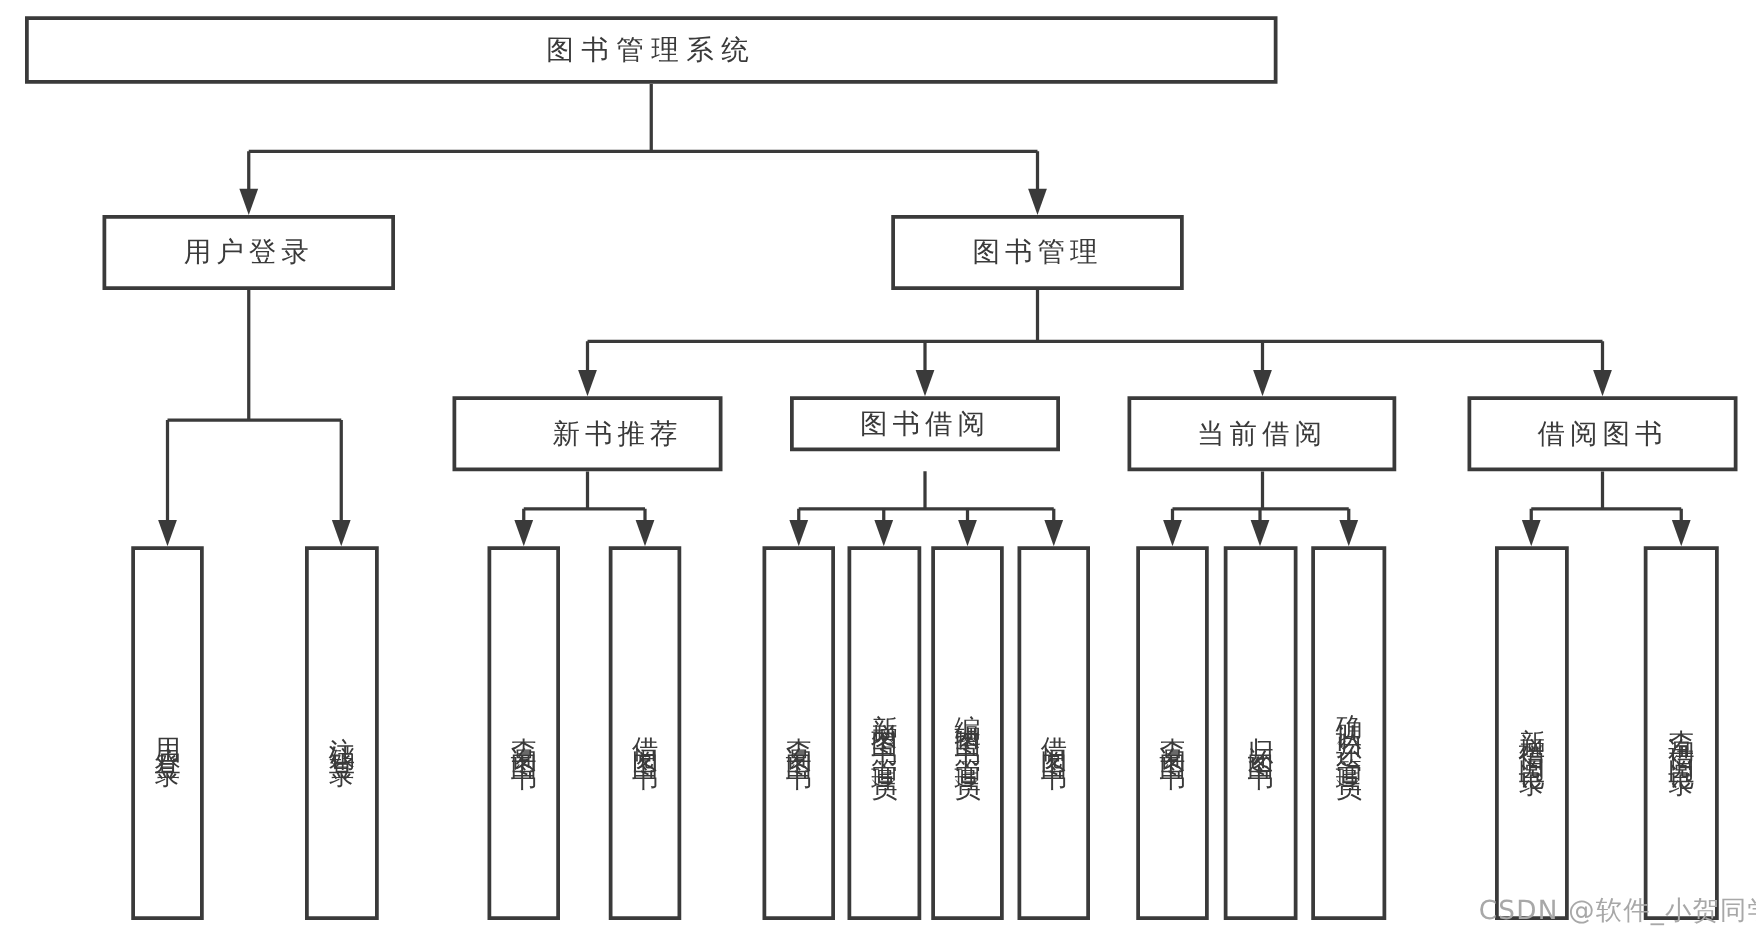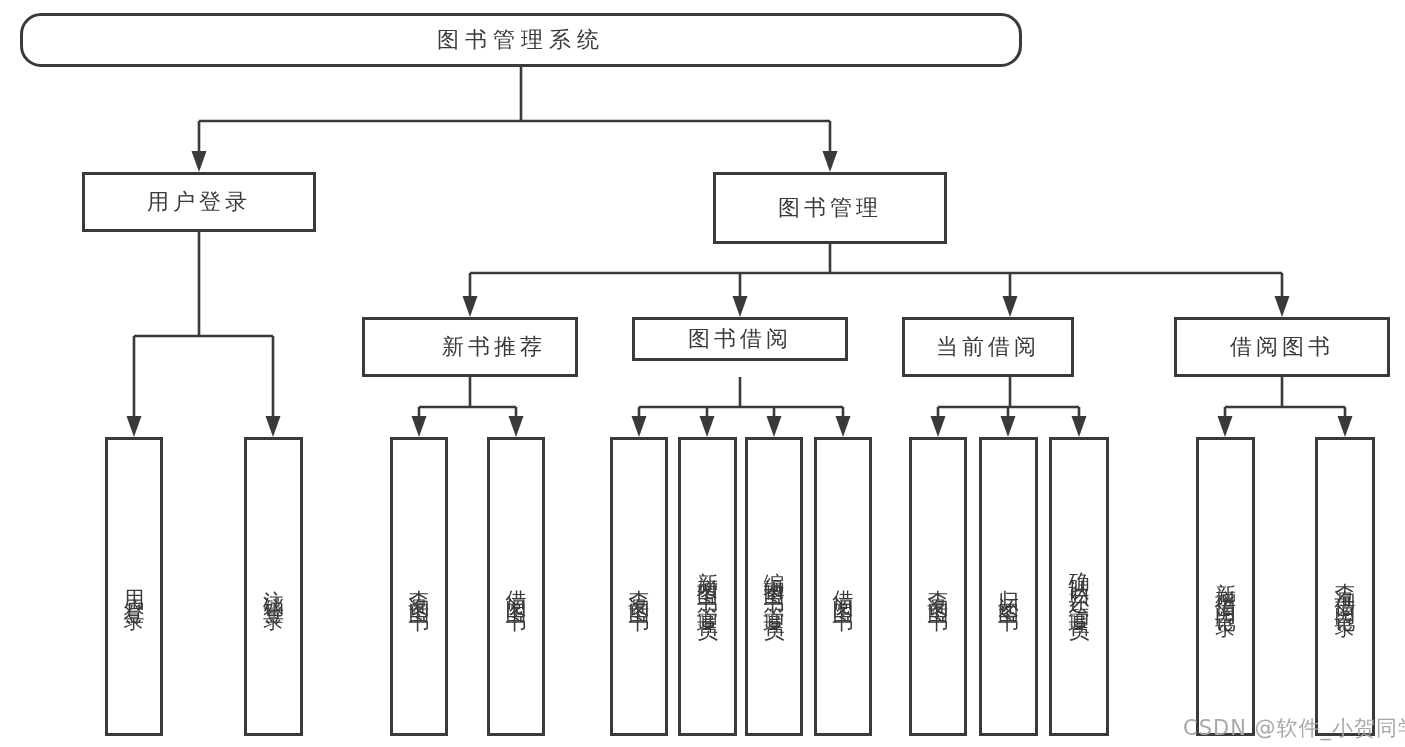--- a/index.html
+++ b/index.html
@@ -8,21 +8,21 @@
     font-family:"DejaVu Sans", sans-serif; overflow:hidden;
   }
   .wires { position:absolute; left:0; top:0; z-index:1; }
   .box {
     position:absolute; box-sizing:border-box; z-index:2;
     border:3px solid #3a3a3a; background:#ffffff; color:#3a3a3a;
     display:flex; align-items:center; justify-content:center;
     white-space:nowrap;
   }
   .h { font-size:22px; letter-spacing:4px; }
-  .root-label { letter-spacing:6px;border-radius:21px; }
+  .root-label { letter-spacing:6px; }
   .v {
     writing-mode:vertical-rl; text-orientation:mixed;
     font-size:21px; letter-spacing:7px;
   }
   .watermark {
     position:absolute; z-index:6; left:1183px; top:714px;
     font-size:21px; letter-spacing:1px; color:#a8a8a8; white-space:nowrap;
   }
 </style>
 </head>
@@ -80,25 +80,25 @@
       <polygon points="1071.5,416 1086.5,416 1079,437" fill="#3a3a3a"></polygon>
       <line x1="1225" y1="407" x2="1225" y2="419" stroke="#3a3a3a" stroke-width="2.6"></line>
       <polygon points="1217.5,416 1232.5,416 1225,437" fill="#3a3a3a"></polygon>
       <line x1="1345" y1="407" x2="1345" y2="419" stroke="#3a3a3a" stroke-width="2.6"></line>
       <polygon points="1337.5,416 1352.5,416 1345,437" fill="#3a3a3a"></polygon>
     </svg>
 
   <div class="box h root-label" style="left: 20px; top: 13px; width: 1002px; height: 54px;">图书管理系统</div>
 
   <div class="box h" style="left: 82px; top: 172px; width: 234px; height: 60px;">用户登录</div>
-  <div class="box h" style="left: 713px; top: 172px; width: 234px; height: 72px;">图书管理</div>
+  <div class="box h" style="left: 713px; top: 172px; width: 234px; height: 60px;">图书管理</div>
 
   <div class="box h" style="left: 362px; top: 317px; width: 216px; height: 60px; padding-left: 48px;">新书推荐</div>
   <div class="box h" style="left: 632px; top: 317px; width: 216px; height: 44px;">图书借阅</div>
-  <div class="box h" style="left: 902px; top: 317px; width: 172px; height: 60px;">当前借阅</div>
+  <div class="box h" style="left: 902px; top: 317px; width: 215px; height: 60px;">当前借阅</div>
   <div class="box h" style="left: 1174px; top: 317px; width: 216px; height: 60px;">借阅图书</div>
 
   <div class="box v" style="left: 105px; top: 437px; width: 58px; height: 299px;">用户登录</div>
   <div class="box v" style="left: 244px; top: 437px; width: 59px; height: 299px;">注销登录</div>
 
   <div class="box v" style="left: 390px; top: 437px; width: 58px; height: 299px;">查询图书</div>
   <div class="box v" style="left: 487px; top: 437px; width: 58px; height: 299px;">借阅图书</div>
 
   <div class="box v" style="left: 610px; top: 437px; width: 58px; height: 299px;">查询图书</div>
   <div class="box v" style="left: 678px; top: 437px; width: 59px; height: 299px;">新增图书（管理员）</div>

